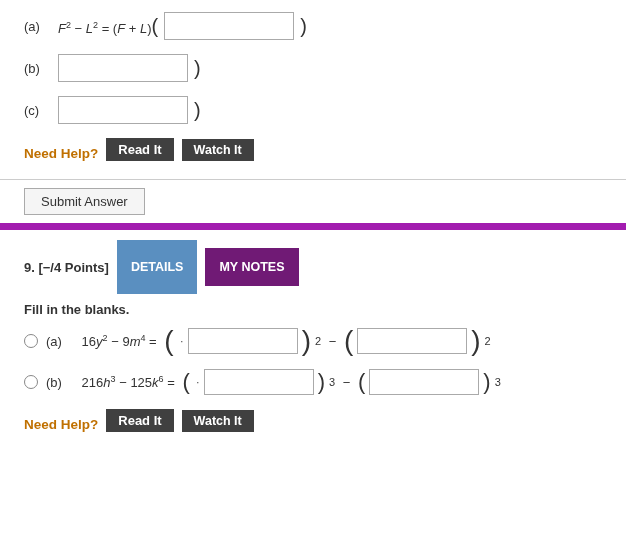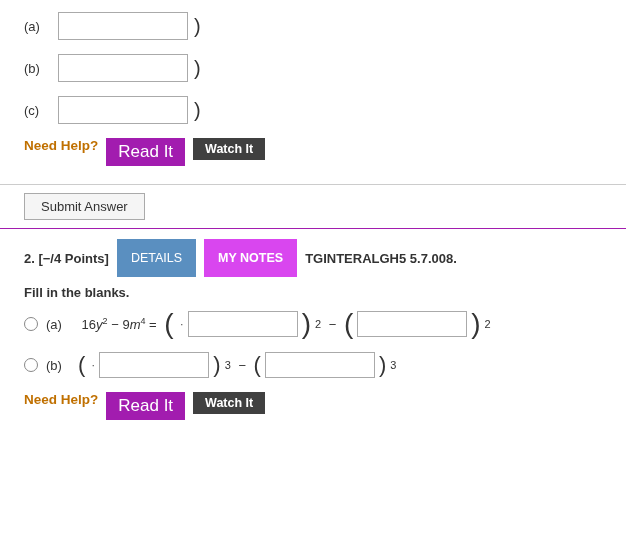--- a/index.html
+++ b/index.html
@@ -54,55 +54,55 @@
     }
 
     .paren {
       font-size: 20px;
       color: #333;
       line-height: 1;
     }
 
     .need-help-row {
       display: flex;
-      align-items: flex-start;
+      align-items: flex-end;
       gap: 8px;
       margin-top: 4px;
       margin-bottom: 8px;
     }
 
     .need-help-label {
       font-weight: bold;
       font-size: 13.5px;
       color: #c07000;
     }
 
     .btn-read-it {
-      background: #a21caf;
+      background: #404040;
       color: #fff;
       border: none;
       padding: 4px 12px;
-      font-size: 17px;
-      cursor: pointer;
-      font-weight: normal;
+      font-size: 13px;
+      cursor: pointer;
+      font-weight: bold;
     }
 
     .btn-watch-it {
       background: #404040;
       color: #fff;
       border: none;
       padding: 4px 12px;
       font-size: 12.5px;
       cursor: pointer;
       font-weight: bold;
     }
 
     .submit-row {
       padding: 8px 24px;
-      border-bottom: 1px solid #a21caf;
+      border-bottom: 7px solid #a21caf;
     }
 
     .btn-submit {
       background: #f5f5f5;
       color: #333;
       border: 1px solid #aaa;
       padding: 5px 16px;
       font-size: 13px;
       cursor: pointer;
     }
@@ -121,28 +121,28 @@
     .points-label {
       font-size: 13px;
       color: #333;
       font-weight: bold;
     }
 
     .btn-details {
       background: #5a8fc0;
       color: #fff;
       border: none;
-      padding: 12px 14px;
+      padding: 20px 14px;
       font-size: 12.5px;
       cursor: pointer;
-      font-weight: normal;
+      font-weight: bold;
     }
 
     .btn-my-notes {
-      background: #d946ef;
+      background: #701a75;
       color: #fff;
       border: none;
       padding: 12px 14px;
       font-size: 12.5px;
       cursor: pointer;
       font-weight: bold;
     }
 
     .tg-label {
       font-size: 13px;
@@ -213,20 +213,23 @@
       flex-shrink: 0;
     }
   </style>
 </head>
 <body>
 
 <div class="section">
 
   <div class="problem-row">
     <span class="problem-label">(a)</span>
+    <span class="math-text">
+      <i>F</i><sup>2</sup> − <i>L</i><sup>2</sup> = (<i>F</i> + <i>L</i>)<span class="paren">(</span>
+    </span>
     <input class="math-input" type="text" style="">
     <span class="paren">)</span>
   </div>
 
   <div class="problem-row">
     <span class="problem-label">(b)</span>
     <input class="math-input" type="text" style="">
     <span class="paren">)</span>
   </div>
 
@@ -242,24 +245,23 @@
     <button class="btn-watch-it">Watch It</button>
   </div>
 </div>
 
 <div class="submit-row">
   <button class="btn-submit">Submit Answer</button>
 </div>
 
 <div class="section2">
   <div class="section2-header">
-    <span class="points-label">2.  [−/4 Points]</span>
+    <span class="points-label">9.  [−/4 Points]</span>
     <button class="btn-details">DETAILS</button>
     <button class="btn-my-notes">MY NOTES</button>
-    <span class="tg-label">TGINTERALGH5 5.7.008.</span>
   </div>
 
   <div class="fill-blanks-title">Fill in the blanks.</div>
 
   <div class="problem2-row">
     <span class="radio-circle"></span>
     <span class="problem-label">(a)</span>
     <span class="math-text">
       &nbsp;16<i>y</i><sup>2</sup> − 9<i>m</i><sup>4</sup> =&nbsp;
     </span>
@@ -271,20 +273,23 @@
     <span class="math-text">&nbsp;−&nbsp;</span>
     <span class="large-paren">(</span>
     <input class="math-input-small" type="text" style="">
     <span class="large-paren">)</span>
     <sup class="exponent-outer">2</sup>
   </div>
 
   <div class="problem2-row">
     <span class="radio-circle"></span>
     <span class="problem-label">(b)</span>
+    <span class="math-text">
+      &nbsp;216<i>h</i><sup>3</sup> − 125<i>k</i><sup>6</sup> =&nbsp;
+    </span>
     <span class="large-paren2">(</span>
     <span class="dot">·</span>
     <input class="math-input-small" type="text" style="">
     <span class="large-paren2">)</span>
     <sup class="exponent-outer">3</sup>
     <span class="math-text">&nbsp;−&nbsp;</span>
     <span class="large-paren2">(</span>
     <input class="math-input-small" type="text" style="">
     <span class="large-paren2">)</span>
     <sup class="exponent-outer">3</sup>

